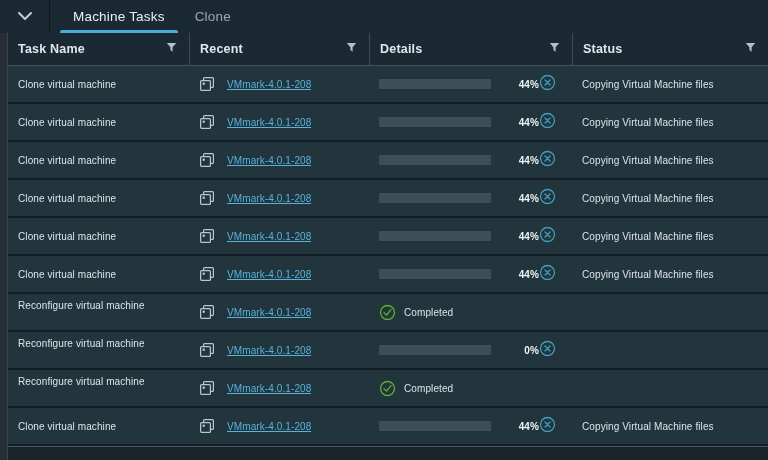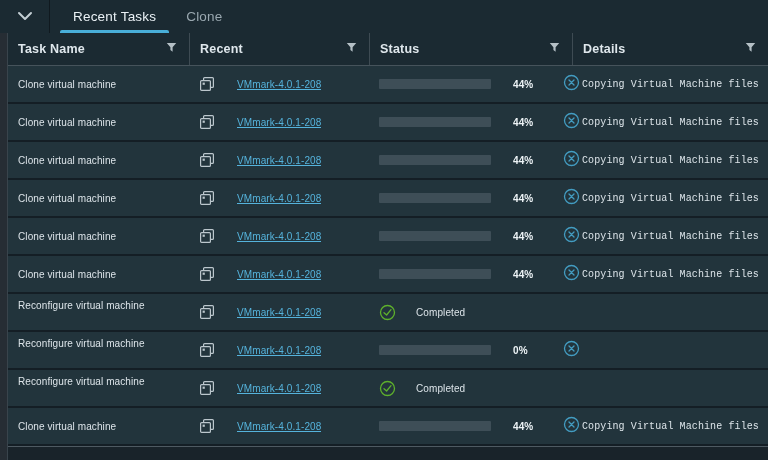--- a/index.html
+++ b/index.html
@@ -68,56 +68,56 @@
     background:var(--row-bg); border-bottom:2px solid var(--row-divider);
     min-height:38px;
   }
   .cell {
     display:flex; align-items:center; padding:4px 12px 4px 10px;
     font-size:10px; letter-spacing:.1px; color:var(--text-primary);
     min-width:0; line-height:15px;
   }
   .cell.task { word-break:break-all; display:block; padding-top:11px; }
   .row.twoline .cell.task { padding-top:4px; }
-  .cell.target { gap:22px; }
+  .cell.target { gap:12px; }
   .vm-ic { display:flex; flex:none; }
   .target-link {
     color:var(--link); text-decoration:underline; cursor:pointer;
     white-space:nowrap; overflow:hidden;
   }
-  .cell.status { gap:12px; }
+  .cell.status { gap:0;text-align:right; }
   .pbar {
     width:112px; height:10px; background:var(--progress-track); flex:none;
     border-radius:1px; overflow:hidden;
   }
   .pfill { height:100%; background:var(--accent); }
   .pct { margin-left:10px; width:38px; font-weight:700; color:#edf3f6; flex:none; }
   .cancel-btn {
     background:transparent; border:none; padding:0; cursor:pointer;
     display:flex; opacity:.85; flex:none;
   }
   .chk { display:flex; flex:none; margin-right:8px; }
   .status-label { color:var(--text-primary); }
-  .cell.details { white-space:nowrap; overflow:hidden;font-family:Liberation Mono, monospace; }
+  .cell.details { white-space:nowrap; overflow:hidden; }
 
   .footer { flex:1; min-height:6px; background:var(--footer-bg); border-top:1px solid #4e5a62; }
 </style>
 </head>
 <body>
 
 <div class="tabbar">
   <button class="collapse-btn">
     <span>
       <svg width="16" height="10" viewBox="0 0 16 10">
           <polyline points="2,2 8,8 14,2" fill="none" stroke="#c3ced4" stroke-width="2" stroke-linecap="round" stroke-linejoin="round"></polyline>
         </svg>
     </span>
   </button>
   <div class="tabs" id="tabs">
-      <button class="tab active">Recent Tasks</button>
+      <button class="tab active">Machine Tasks</button>
       <button class="tab">Clone</button>
     </div>
 </div>
 
 <div class="content">
   <div class="left-strip"></div>
   <div class="table">
     <div class="grid-row header-row" id="header-row">
         <button class="hcell">
           <span>Task Name</span>
@@ -131,30 +131,30 @@
         <button class="hcell">
           <span>Recent</span>
           <span class="spacer"></span>
           <span class="funnel">
             <span><svg width="11" height="11" viewBox="0 0 11 11">
                 <path d="M0.8 1 h9.4 L6.6 5.2 v4.6 L4.4 8.1 V5.2 Z" fill="#b5c0c6"></path>
               </svg></span>
           </span>
         </button>
         <button class="hcell">
-          <span>Status</span>
+          <span>Details</span>
           <span class="spacer"></span>
           <span class="funnel">
             <span><svg width="11" height="11" viewBox="0 0 11 11">
                 <path d="M0.8 1 h9.4 L6.6 5.2 v4.6 L4.4 8.1 V5.2 Z" fill="#b5c0c6"></path>
               </svg></span>
           </span>
         </button>
         <button class="hcell">
-          <span>Details</span>
+          <span>Status</span>
           <span class="spacer"></span>
           <span class="funnel">
             <span><svg width="11" height="11" viewBox="0 0 11 11">
                 <path d="M0.8 1 h9.4 L6.6 5.2 v4.6 L4.4 8.1 V5.2 Z" fill="#b5c0c6"></path>
               </svg></span>
           </span>
         </button>
       </div>
     <div class="rows" id="rows">
         <div class="grid-row row">

